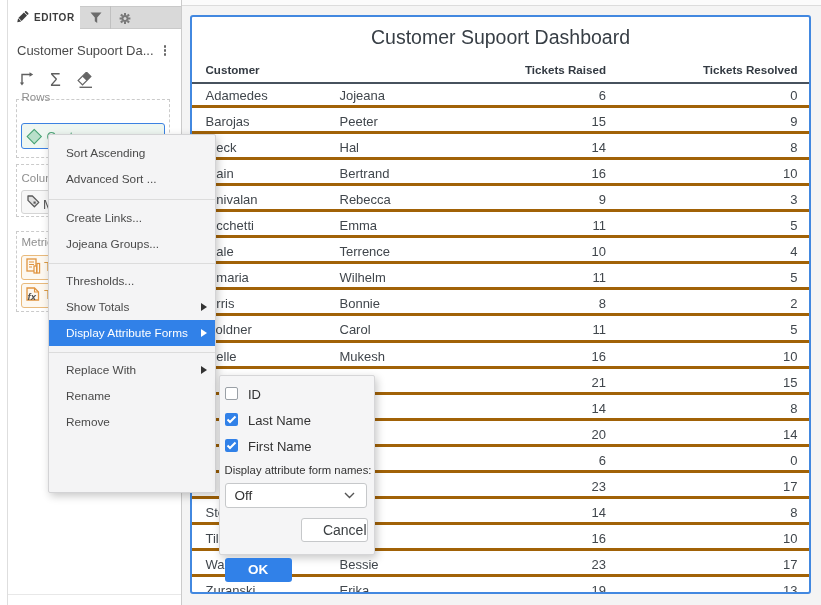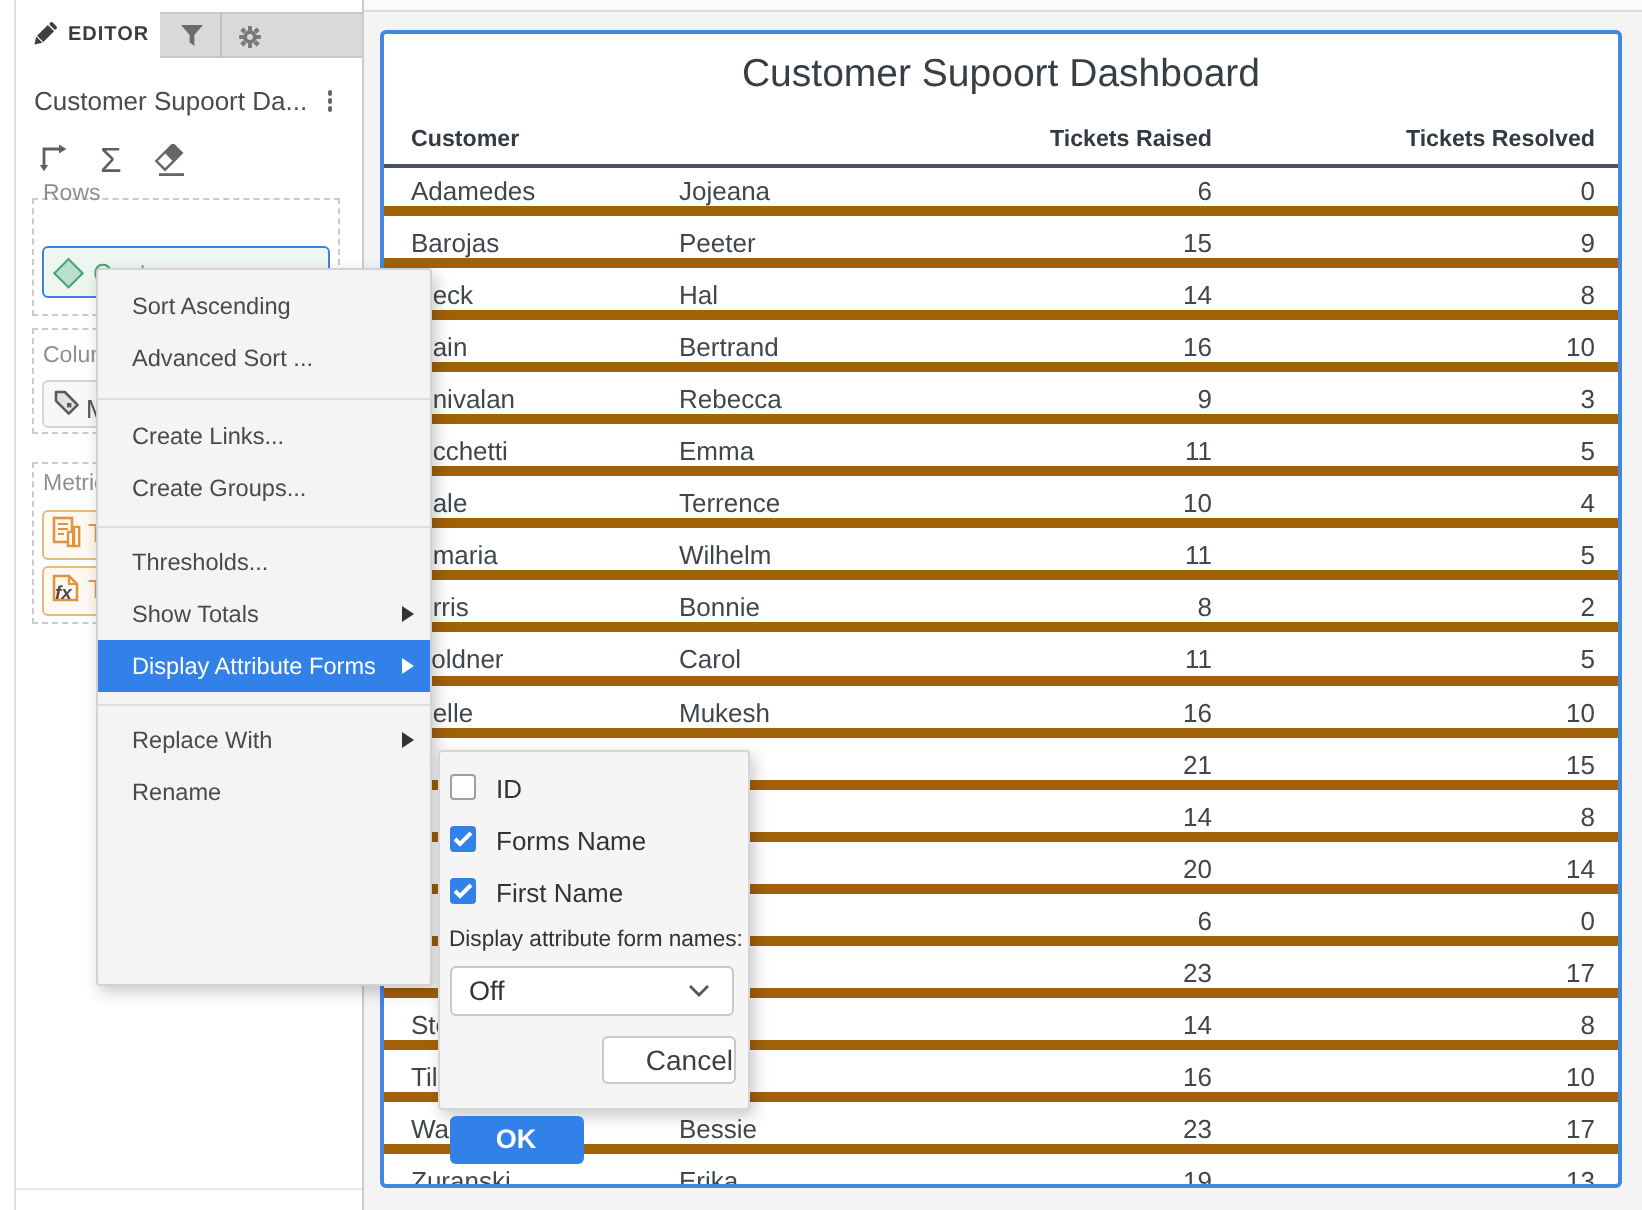--- a/index.html
+++ b/index.html
@@ -45,21 +45,21 @@
 
 
 #card { left:190px; top:15px; width:621px; height:578.5px; background:#fff; border:2px solid #4288e0; border-radius:3px; overflow:hidden; }
 #ttitle { left:0; top:9px; width:617px; text-align:center; font-size:19.5px; color:#373e45; }
 .hcell { top:46px; font-size:11.6px; font-weight:bold; color:#333a42; }
 #h1 { left:13.5px; }
 #h2 { left:320px; width:94px; text-align:right; }
 #h3 { left:500px; width:105.5px; text-align:right; }
 #hborder { left:0px; top:64.75px; width:617px; height:2px; background:#47525e; }
 #rows { left:0; top:64.75px; width:617px; }
-.r { position:relative; height:26.087px; border-bottom:5px solid #a16207; font-size:13px; color:#40464c; }
+.r { position:relative; height:26.087px; border-bottom:3px solid #a16207; font-size:13px; color:#40464c; }
 .r span { position:absolute; top:6px; }
 .c1 { left:13.5px; }
 .c2 { left:147.5px; }
 .c3 { left:320px; width:94px; text-align:right; }
 .c4 { left:500px; width:105.5px; text-align:right; }
 
 
 #menu { left:48px; top:134px; width:168px; height:359px; background:#f4f4f5; border:1px solid #d3d3d5; border-radius:2px; box-shadow:2px 3px 8px rgba(0,0,0,0.22); padding-top:5px; }
 .mi { height:26px; line-height:26px; padding-left:17px; font-size:11.8px; white-space:nowrap; color:#4a4a4a; position:relative; }
 .msep { position:relative; }
@@ -301,46 +301,47 @@
   </div>
 </div>
 
 <div id="menu" class="abs">
   <div class="mi">Sort Ascending</div>
   <div class="mi">Advanced Sort ...</div>
   <div class="msep" style="height:13px">
       <div></div>
     </div>
   <div class="mi">Create Links...</div>
-  <div class="mi">Create Groups...</div>
+  <div class="mi">Jojeana Groups...</div>
   <div class="msep" style="height:11px">
       <div></div>
     </div>
   <div class="mi">Thresholds...</div>
   <div class="mi">Show Totals<i class="arr"></i></div>
   <div class="mi" id="hl">Display Attribute Forms<i class="arr"></i></div>
   <div class="msep" style="height:11px">
       <div></div>
     </div>
   <div class="mi">Replace With<i class="arr"></i></div>
   <div class="mi">Rename</div>
+  <div class="mi">Remove</div>
 </div>
 
 <div id="popup" class="abs">
   <div class="cbrow" id="cb1">
       <span class="cb off"></span>
       <span class="cblab">ID</span>
     </div>
   <div class="cbrow" id="cb2">
       <span class="cb on">
         <svg width="11" height="9" viewBox="0 0 11 9">
           <path d="M1.5 4.5 L4 7 L9.5 1.5" stroke="#fff" stroke-width="2" fill="none"></path>
         </svg>
       </span>
-      <span class="cblab">Forms Name</span>
+      <span class="cblab">Last Name</span>
     </div>
   <div class="cbrow" id="cb3">
       <span class="cb on">
         <svg width="11" height="9" viewBox="0 0 11 9">
           <path d="M1.5 4.5 L4 7 L9.5 1.5" stroke="#fff" stroke-width="2" fill="none"></path>
         </svg>
       </span>
       <span class="cblab">First Name</span>
     </div>
   <div id="formlab" class="abs">Display attribute form names:</div>

